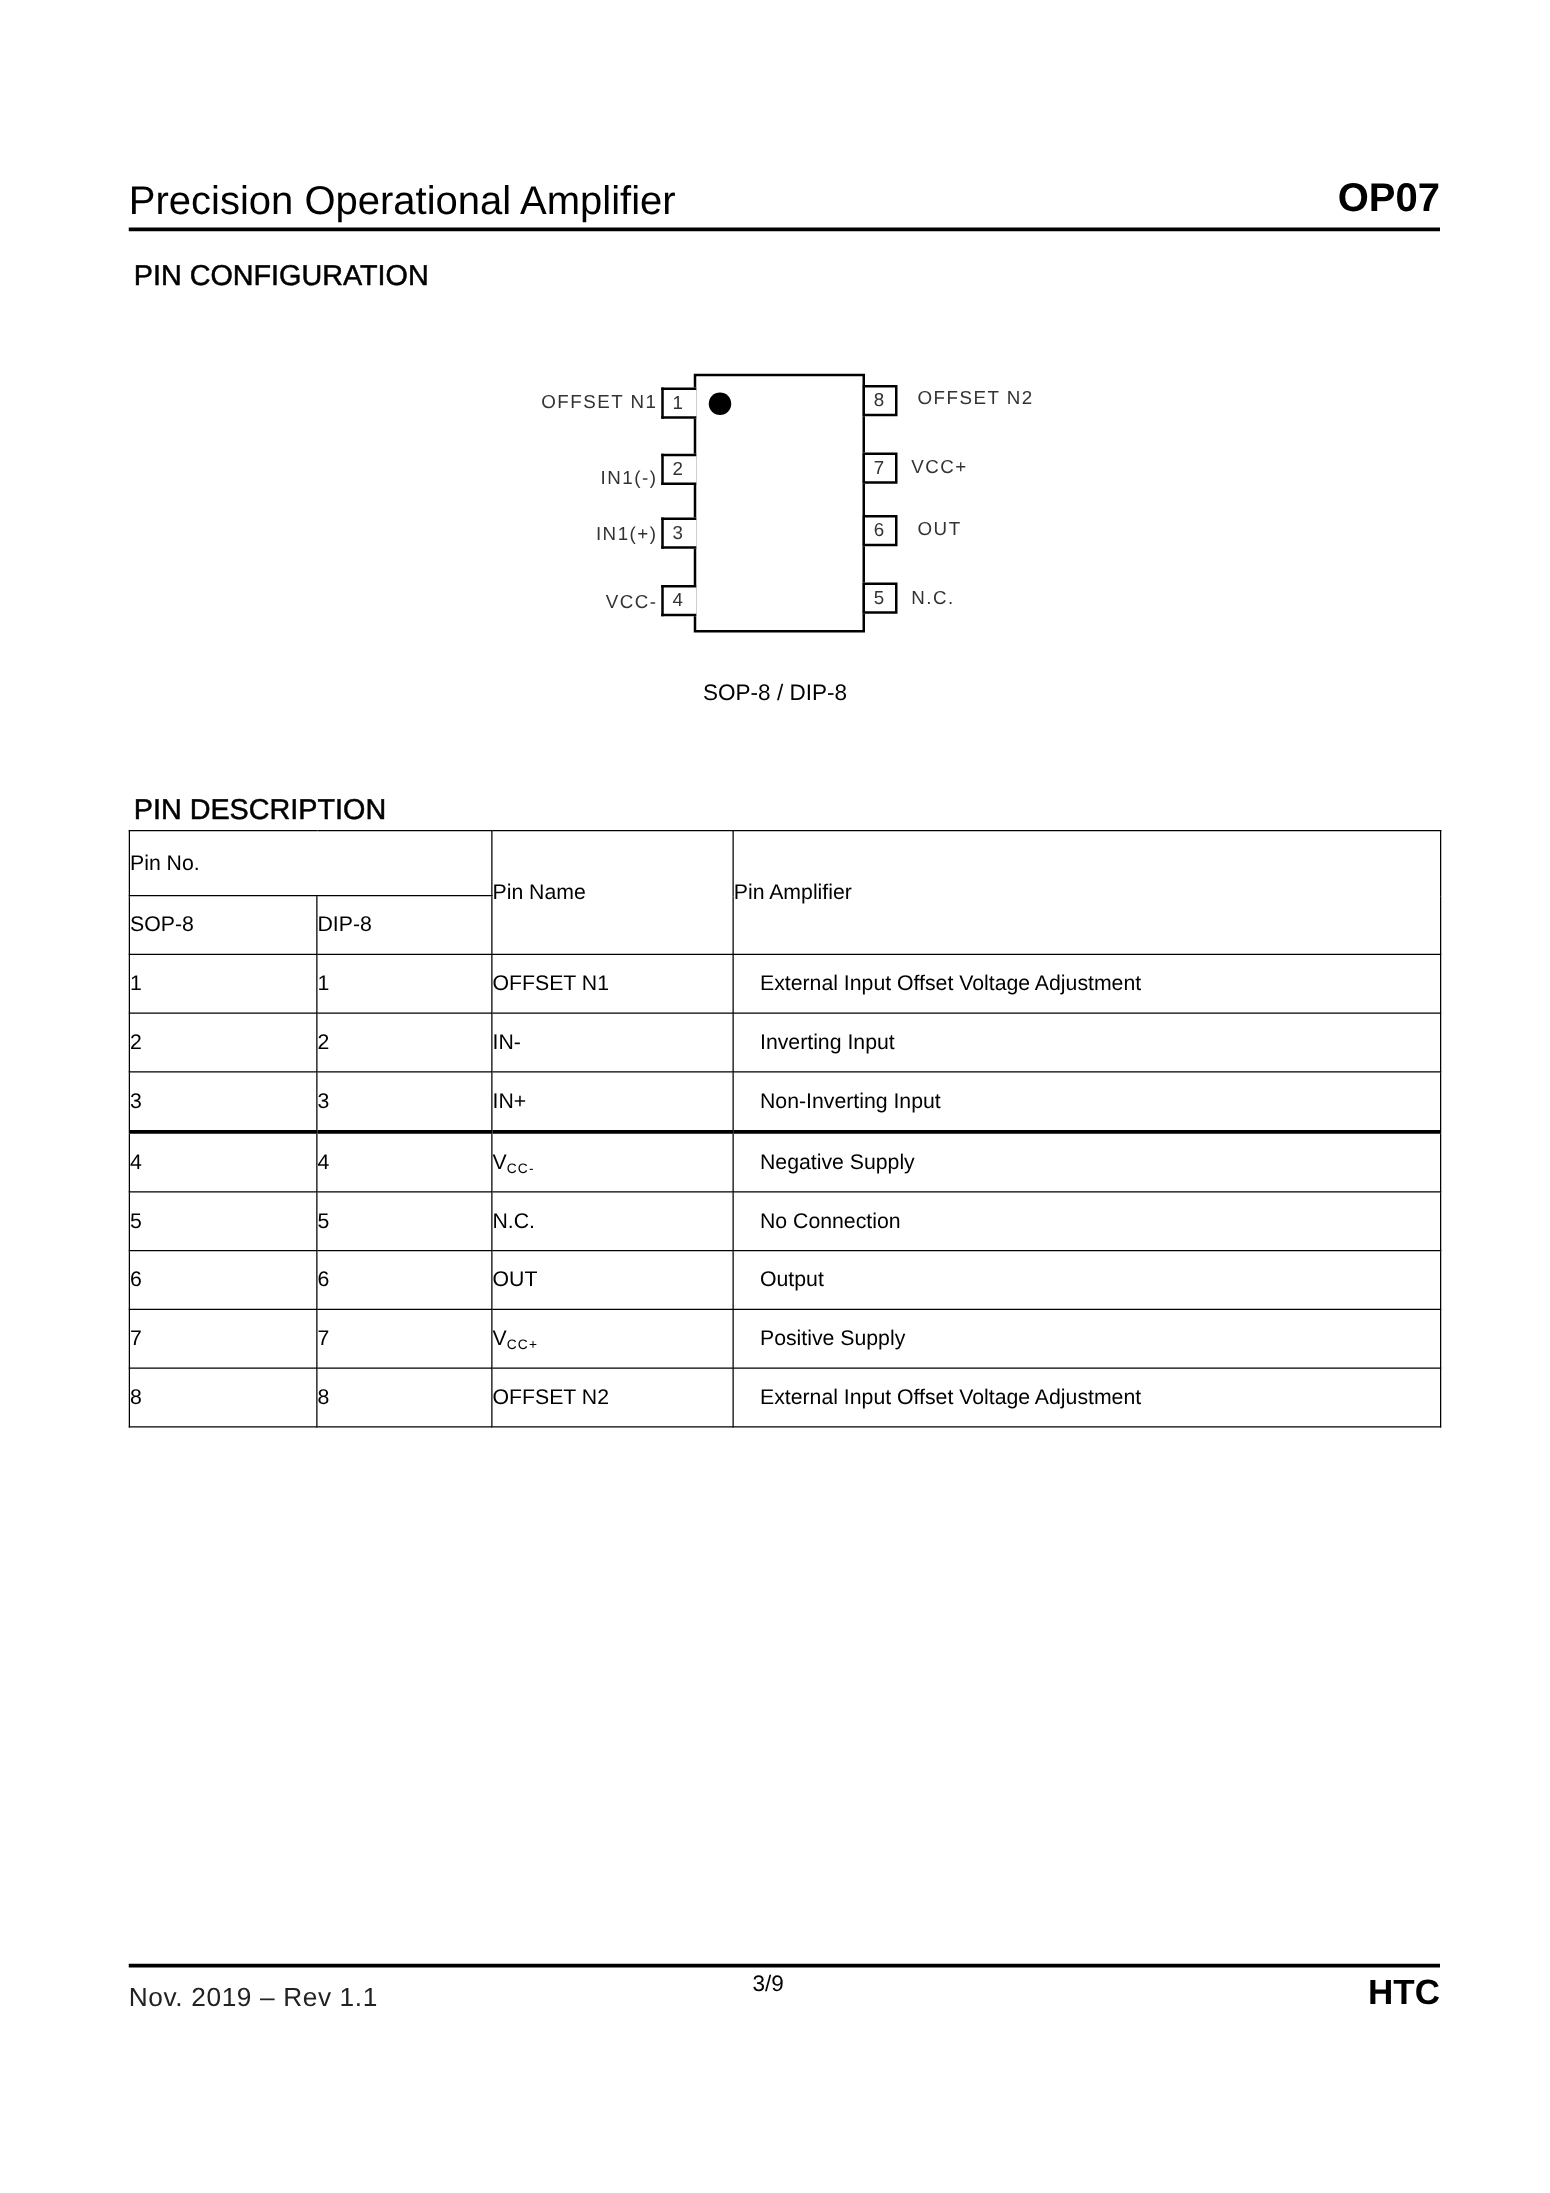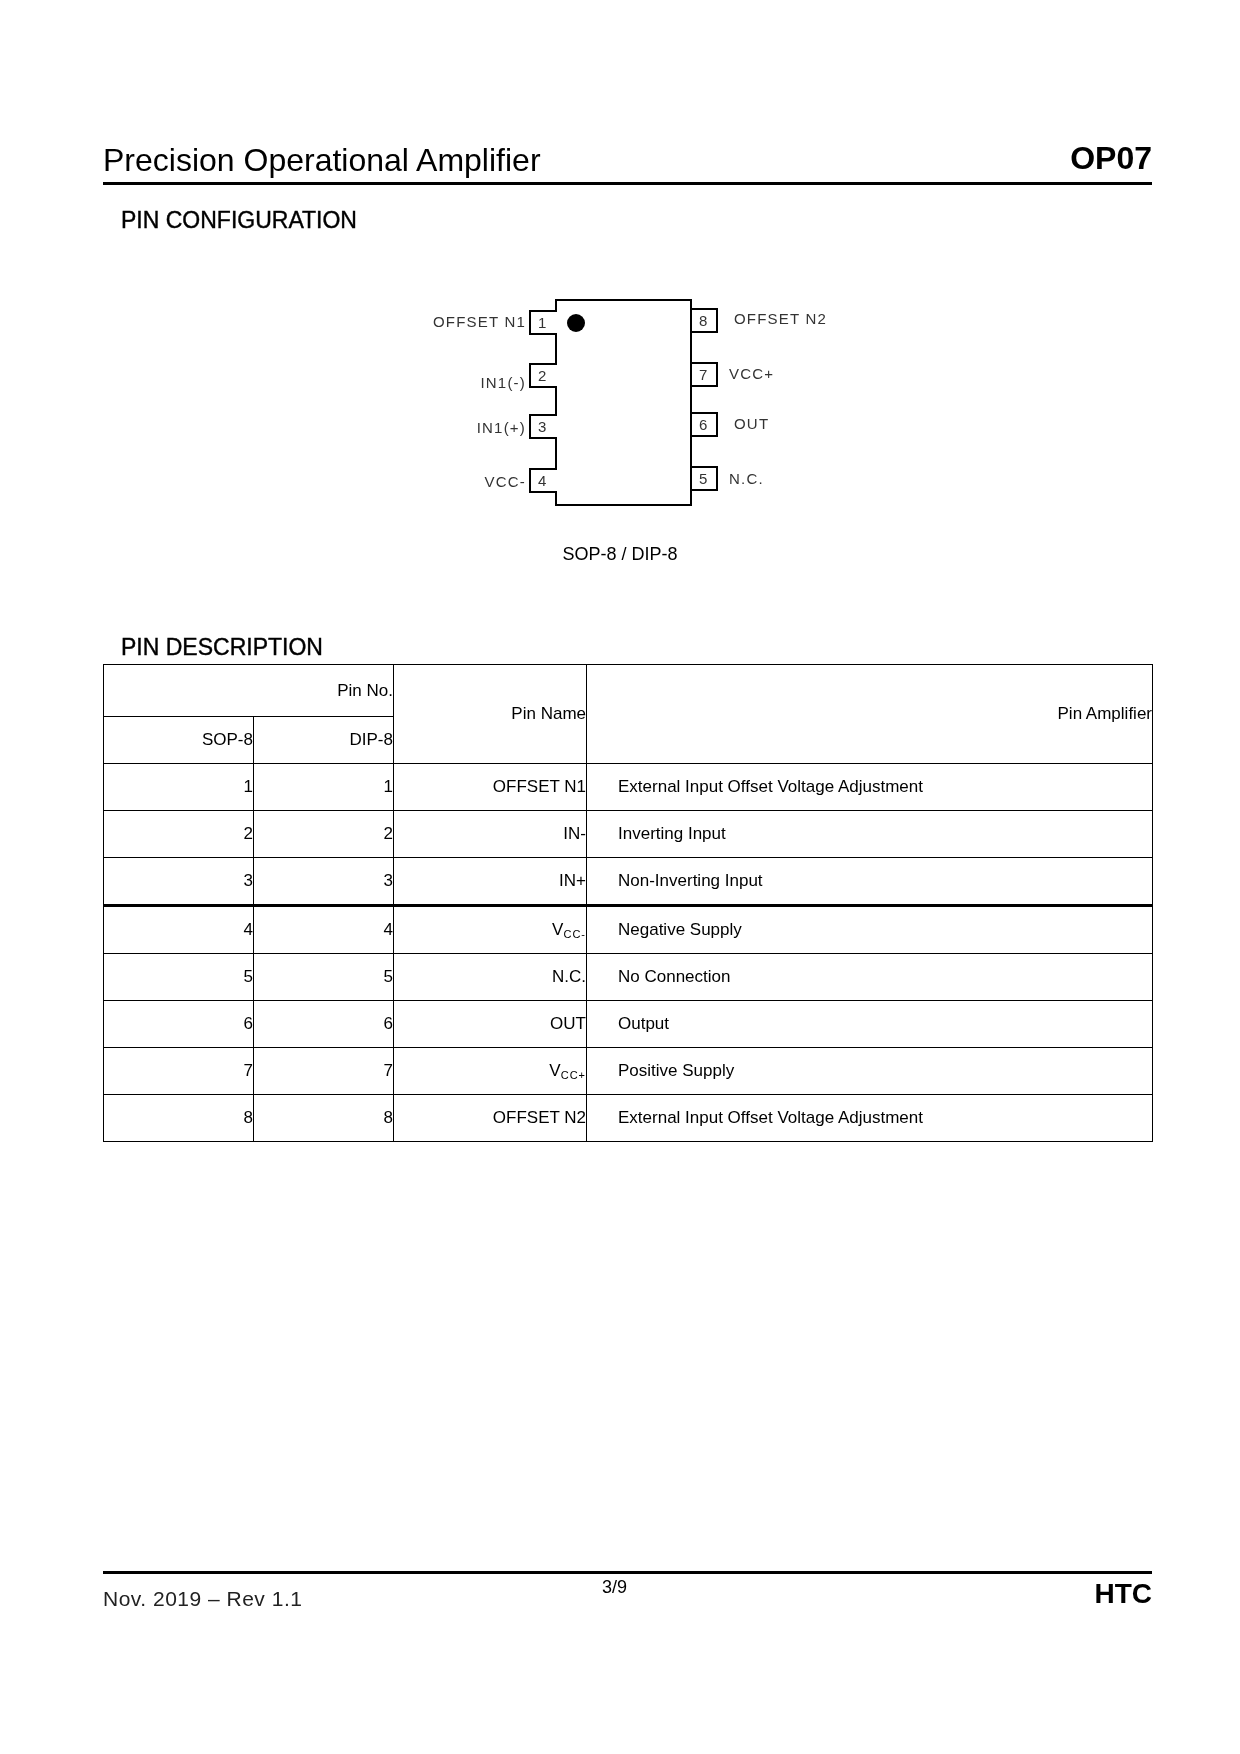--- a/index.html
+++ b/index.html
@@ -2,41 +2,41 @@
 <html><head>
   <meta charset="utf-8">
   <style>
     html, body { margin: 0; padding: 0; background: #ffffff; }
     body { width: 1240px; height: 1754px; position: relative; overflow: hidden;
            font-family: "Liberation Sans", sans-serif; color: #000; }
     .abs { position: absolute; }
     .title { left: 103px; top: 141px; font-size: 32px; font-weight: normal; line-height: 38px; white-space: nowrap; }
     .part { right: 88px; top: 139px; font-size: 32px; font-weight: bold; line-height: 38px; }
     .rule { left: 103px; width: 1049px; height: 3px; background: #000; }
-    .h2 { left: 121px; font-size: 23px; line-height: 28px; font-weight: normal; -webkit-text-stroke: 0.4px #000; white-space: nowrap; }
+    .h2 { left: 107px; font-size: 23px; line-height: 28px; font-weight: normal; -webkit-text-stroke: 0.4px #000; white-space: nowrap; }
 
     
     .chip { left: 555px; top: 299px; width: 137px; height: 207px; border: 2px solid #000; box-sizing: border-box; }
     .dot { left: 567px; top: 314px; width: 18px; height: 18px; border-radius: 50%; background: #000; }
     .pinbox { width: 28px; height: 25px; border: 2px solid #000; box-sizing: border-box; background: #fff;
               font-size: 15px; line-height: 21px; color: #333; padding-left: 7px; }
     .pinbox.l { left: 529px; border-right: none; }
     .pinbox.r { left: 690px; border-left: 2px solid #000; }
     .plabel { font-size: 15px; line-height: 20px; color: #333; letter-spacing: 1.2px; white-space: nowrap; }
     .plabel.l { right: 714px; text-align: right; }
     .plabel.r { left: 729px; }
     .caption { left: 520px; width: 200px; top: 543px; text-align: center; font-size: 18px; line-height: 22px; }
 
     
     table.pins { position: absolute; left: 103px; top: 664px; width: 1050px; border-collapse: collapse; table-layout: fixed; }
-    table.pins td, table.pins th { border: 1.5px solid #000; font-size: 17px; font-weight: normal; text-align: right;
+    table.pins td, table.pins th { border: 1.5px solid #000; font-size: 17px; font-weight: normal; text-align: left;
                                    padding: 0; height: 46px; vertical-align: middle; }
     table.pins th.hrow1 { height: 51px; }
     table.pins th.hrow2 { height: 46px; }
-    table.pins td.fn { text-align: left; padding-left: 31px; }
+    table.pins td.fn { text-align: left; padding-left: 21px; }
     table.pins tr.thick td { border-top: 3px solid #000; }
     .sub { font-size: 11px; vertical-align: -3px; letter-spacing: 1px; }
 
     
     .frule { left: 103px; top: 1571px; width: 1049px; height: 3px; background: #000; }
     .fdate { left: 103px; top: 1590px; font-size: 21px; line-height: 18px; color: #222; letter-spacing: 0.5px; }
     .fpage { left: 602px; top: 1577px; font-size: 18px; line-height: 20px; }
     .fbrand { right: 88px; top: 1579px; font-size: 28px; font-weight: bold; line-height: 30px; }
   </style>
 </head>

